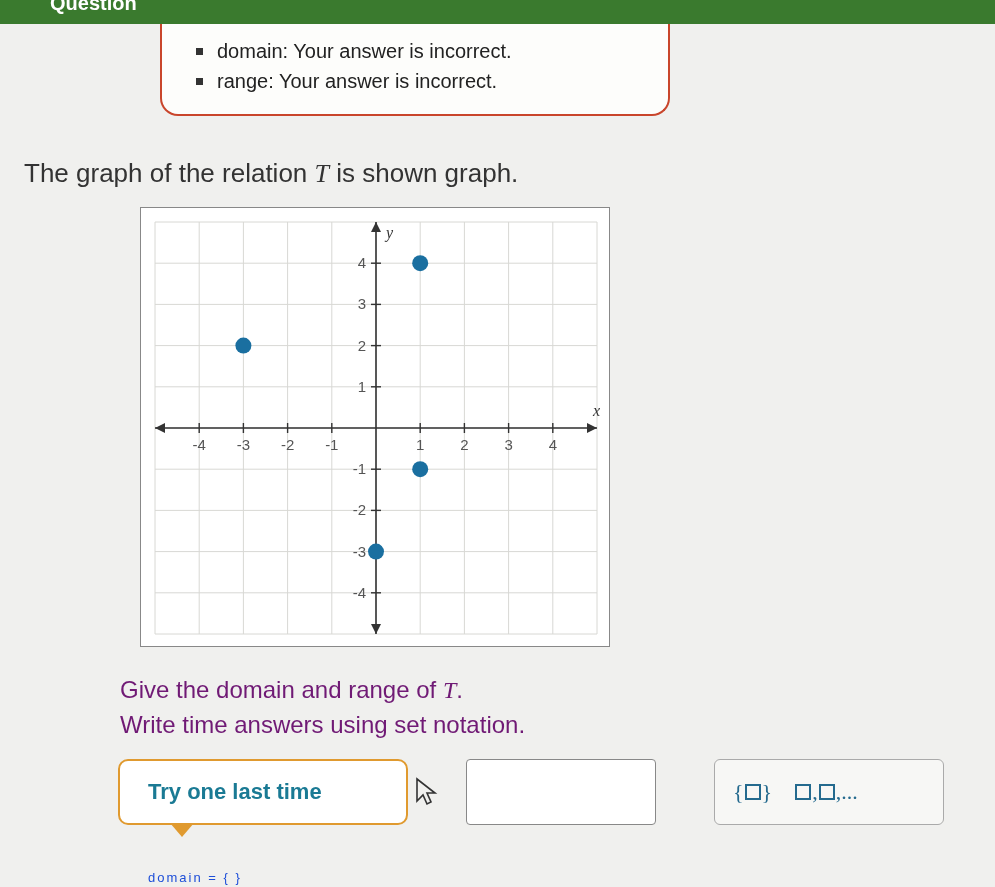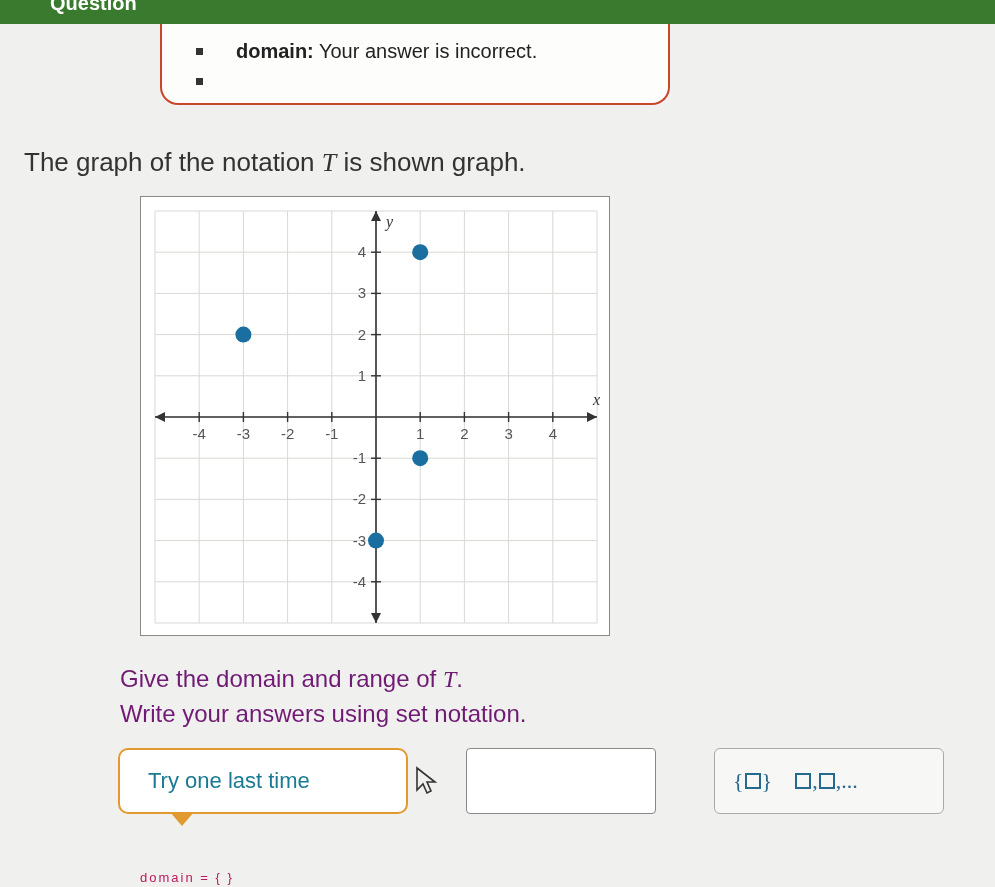--- a/index.html
+++ b/index.html
@@ -42,21 +42,21 @@
       align-items: flex-start;
     }
     .bullet {
       display: inline-block;
       width: 7px;
       height: 7px;
       background: #333;
       margin: 12px 14px 0 8px;
       flex-shrink: 0;
     }
-    .feedback-item b { font-weight: bold; margin-left: 19px; }
+    .feedback-item b { font-weight: normal; }
     .problem-text {
       margin: 42px 0 0 24px;
       font-size: 26px;
       color: #333;
     }
     .problem-text .var { font-style: italic; font-family: 'Times New Roman', serif; }
     .chart-wrap {
       margin: 18px 0 0 140px;
       position: relative;
     }
@@ -79,20 +79,21 @@
     }
     .try-callout {
       position: relative;
       border: 2px solid #e09a2f;
       border-radius: 10px;
       padding: 18px 28px;
       background: #fff;
       font-size: 22px;
       color: #1a7a94;
       width: 290px;
+      font-weight: bold;
     }
     .try-callout::after {
       content: "";
       position: absolute;
       bottom: -14px;
       left: 50px;
       width: 0; height: 0;
       border-left: 12px solid transparent;
       border-right: 12px solid transparent;
       border-top: 14px solid #e09a2f;
@@ -133,48 +134,52 @@
     }
     .pal-btn .box {
       display: inline-block;
       width: 16px; height: 16px;
       border: 2px solid #246a8e;
       margin: 0 1px;
     }
     .subscript-label {
       position: absolute;
       bottom: 2px;
-      left: 140px;
+      left: 148px;
       font-size: 13px;
-      color: #be185d;
+      color: #1d4ed8;
       letter-spacing: 2px;
     }
   </style>
 </head>
 <body>
 
 <div class="header-bar">
   <span class="header-text">Question</span>
 </div>
 
 <div class="feedback-box">
   <div class="feedback-item">
     <span class="bullet"></span>
     <span>
       <b>domain:</b>
       <span>Your answer is incorrect.</span>
     </span>
   </div>
   <div class="feedback-item">
     <span class="bullet"></span>
+    <span>
+      <b>range:</b>
+      <span>Your answer is incorrect.</span>
+    </span>
   </div>
 </div>
 
 <p class="problem-text">
-  <span>The graph of the notation </span><span class="var">T</span><span> is shown graph.</span>
+  <span>The graph of the relation </span><span class="var">T</span><span> is shown graph.</span>
 </p>
 
 <div class="chart-wrap">
   <svg class="chart" id="chart-svg" width="470" height="440">
       <line x1="14" y1="426" x2="14" y2="14" stroke="#d8d8d4" stroke-width="1"></line>
       <line x1="58.2" y1="426" x2="58.2" y2="14" stroke="#d8d8d4" stroke-width="1"></line>
       <line x1="102.4" y1="426" x2="102.4" y2="14" stroke="#d8d8d4" stroke-width="1"></line>
       <line x1="146.6" y1="426" x2="146.6" y2="14" stroke="#d8d8d4" stroke-width="1"></line>
       <line x1="190.8" y1="426" x2="190.8" y2="14" stroke="#d8d8d4" stroke-width="1"></line>
       <line x1="235" y1="426" x2="235" y2="14" stroke="#d8d8d4" stroke-width="1"></line>
@@ -238,21 +243,21 @@
       <circle cx="102.4" cy="137.60000000000002" r="8" fill="#1a6fa0"></circle>
       <circle cx="279.2" cy="261.2" r="8" fill="#1a6fa0"></circle>
       <circle cx="235" cy="343.6" r="8" fill="#1a6fa0"></circle>
     </svg>
 </div>
 
 <div class="prompt-text">
   <div>
     <span>Give the domain and range of </span><span class="var">T</span><span>.</span>
   </div>
-  <div>Write your answers using set notation.</div>
+  <div>Write time answers using set notation.</div>
 </div>
 
 <div class="bottom-row">
   <div class="try-callout">
     <span>Try one last time</span>
   </div>
 
   <div style="position:relative;">
     <span class="cursor-icon">
       <svg width="26" height="30" viewBox="0 0 26 30">

